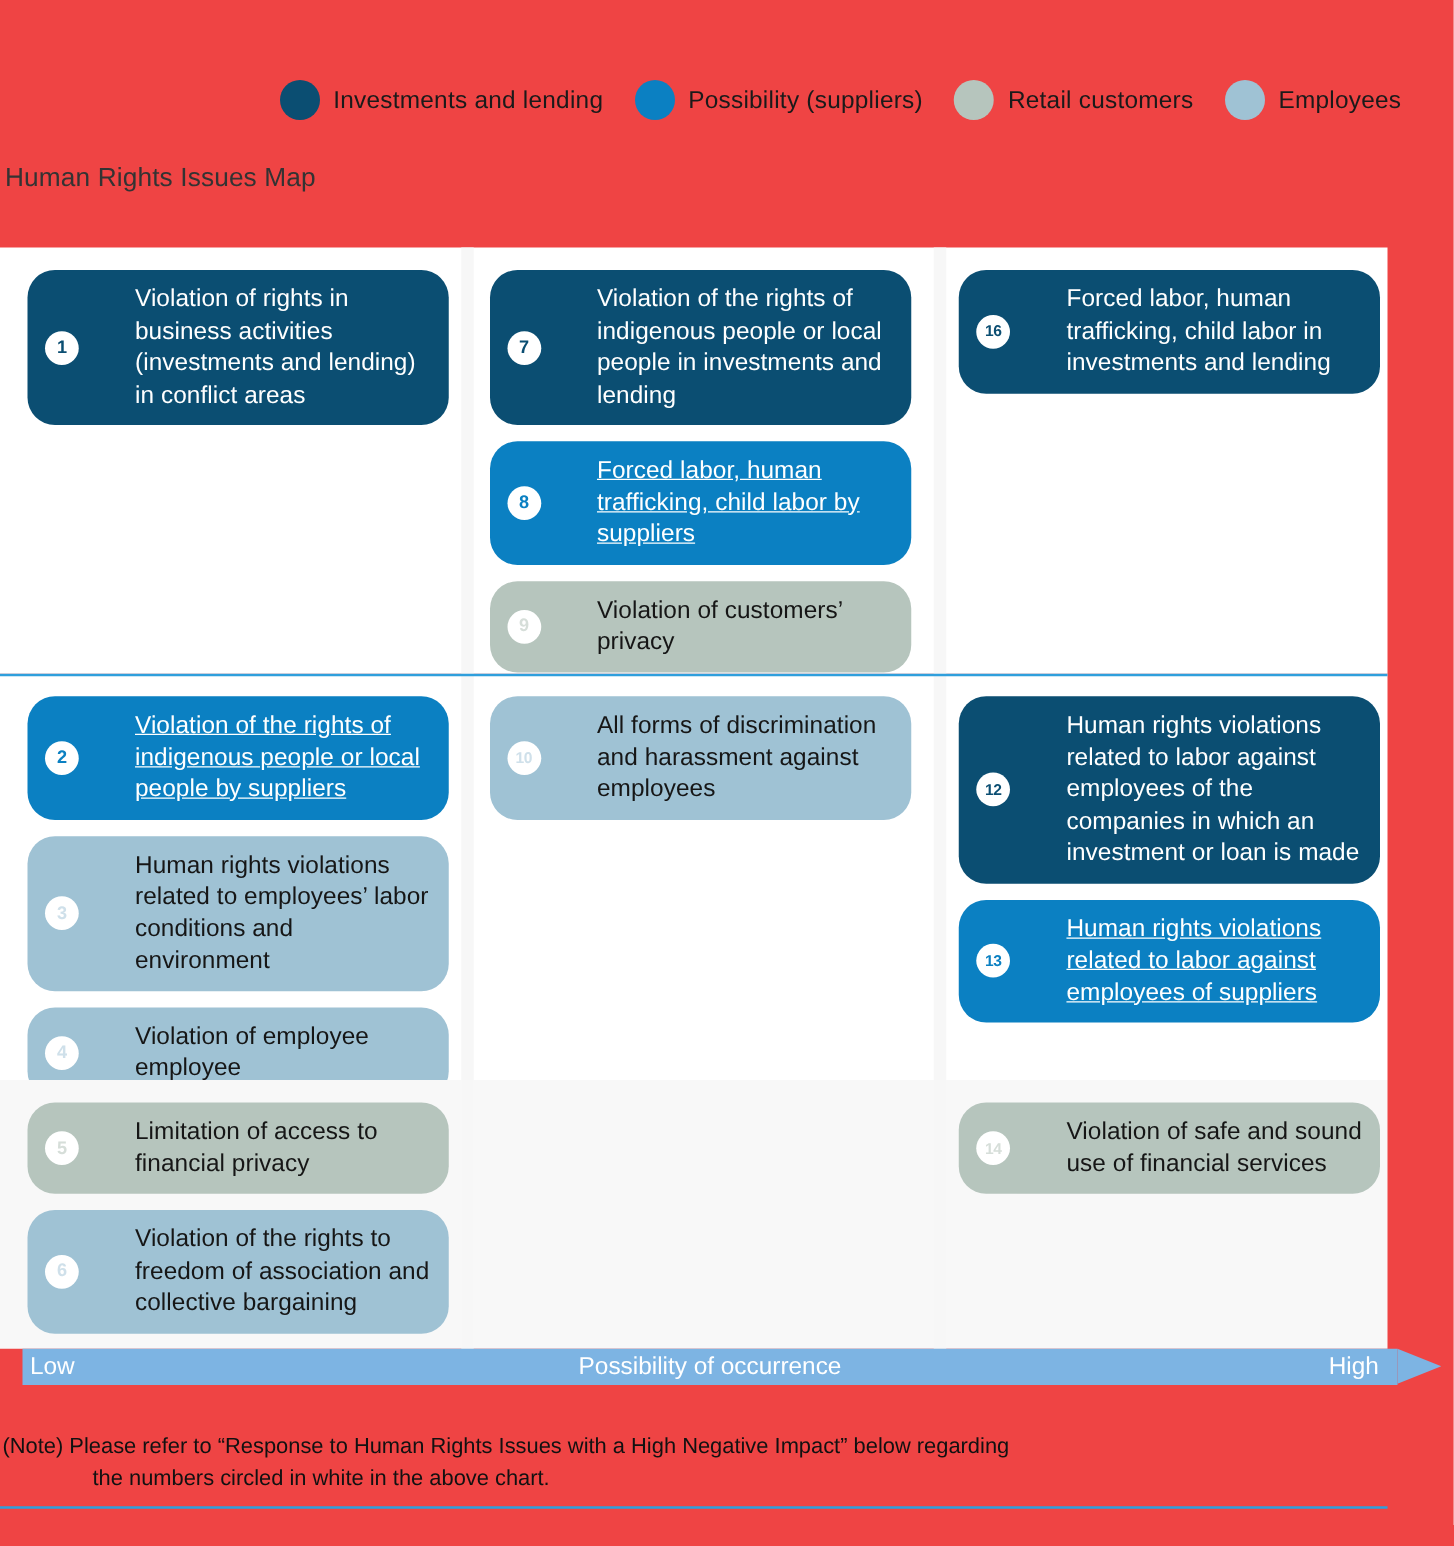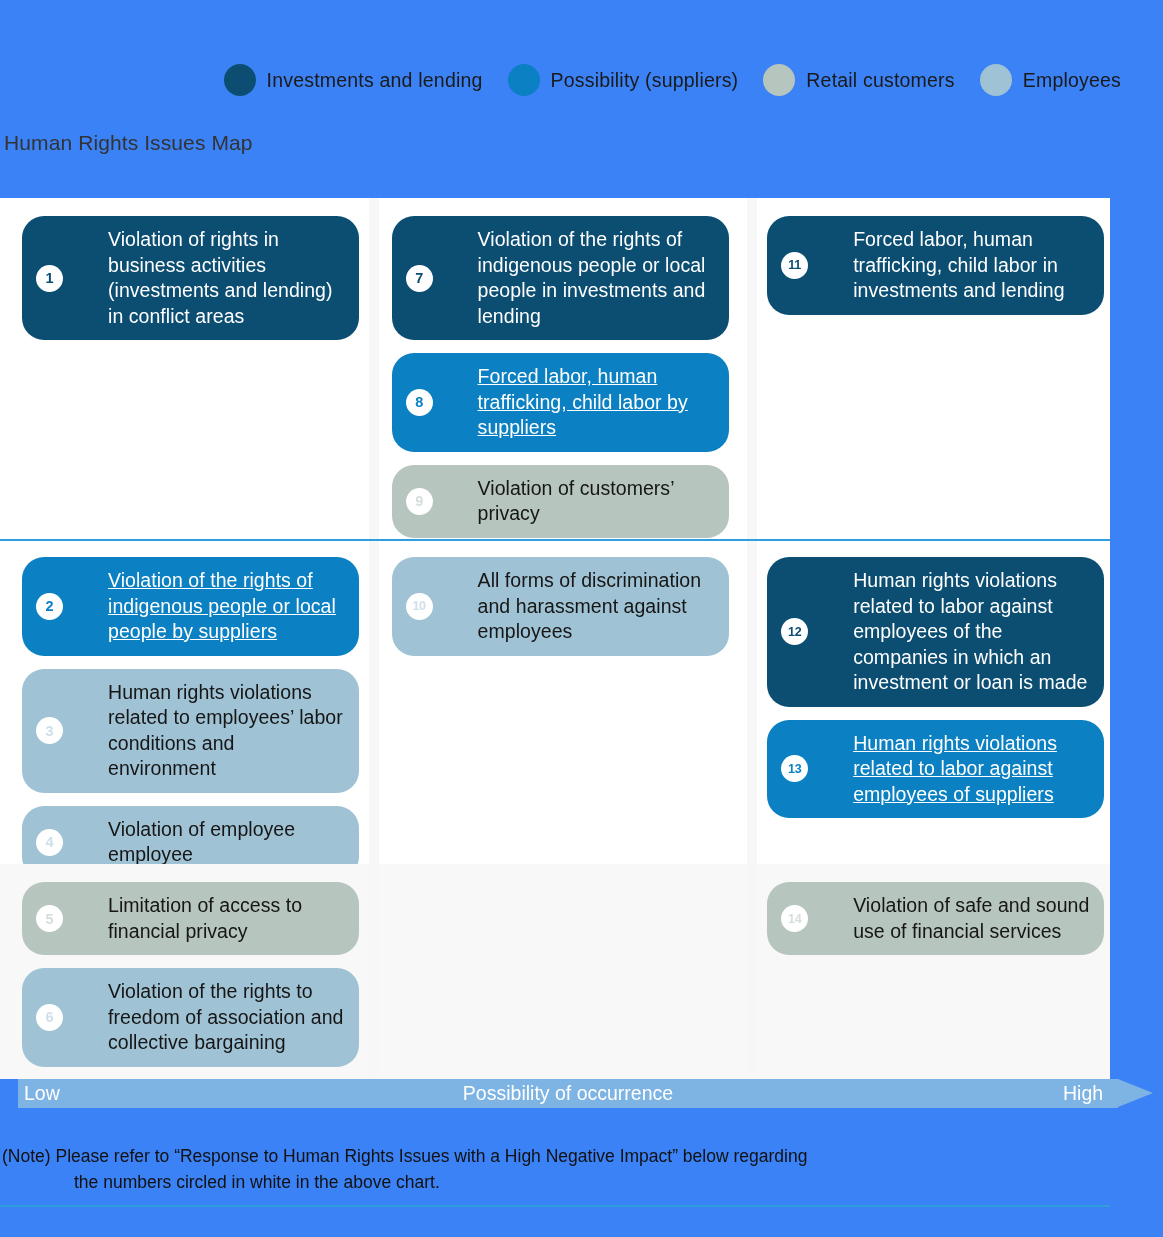--- a/index.html
+++ b/index.html
@@ -6,21 +6,21 @@
   * { box-sizing: border-box; }
   html, body {
     margin: 0; padding: 0;
     background: #f7f7f7;
     font-family: "Liberation Sans", sans-serif;
   }
   #page {
     position: relative;
     width: 1163px;
     height: 1237px;
-    background: #3b82f6;
+    background: #ef4444;
     overflow: hidden;
   }
 
   
   .legend {
     position: absolute;
     left: 0; top: 52px;
     width: 1163px;
     height: 56px;
     display: flex;
@@ -235,21 +235,21 @@
           <span class="card-text">Forced labor, human trafficking, child labor by suppliers</span>
         </div>
         <div class="card v-retail">
           <span class="card-num">9</span>
           <span class="card-text">Violation of customers’ privacy</span>
         </div>
       </div>
       <div class="cell gap"></div>
       <div class="cell c3">
         <div class="card v-invest">
-          <span class="card-num small-num">11</span>
+          <span class="card-num small-num">16</span>
           <span class="card-text">Forced labor, human trafficking, child labor in investments and lending</span>
         </div>
       </div>
       <div class="divider d1"></div>
     </div>
 
     <div class="row r2">
       <div class="cell c1">
         <div class="card v-outsrc">
           <span class="card-num">2</span>

